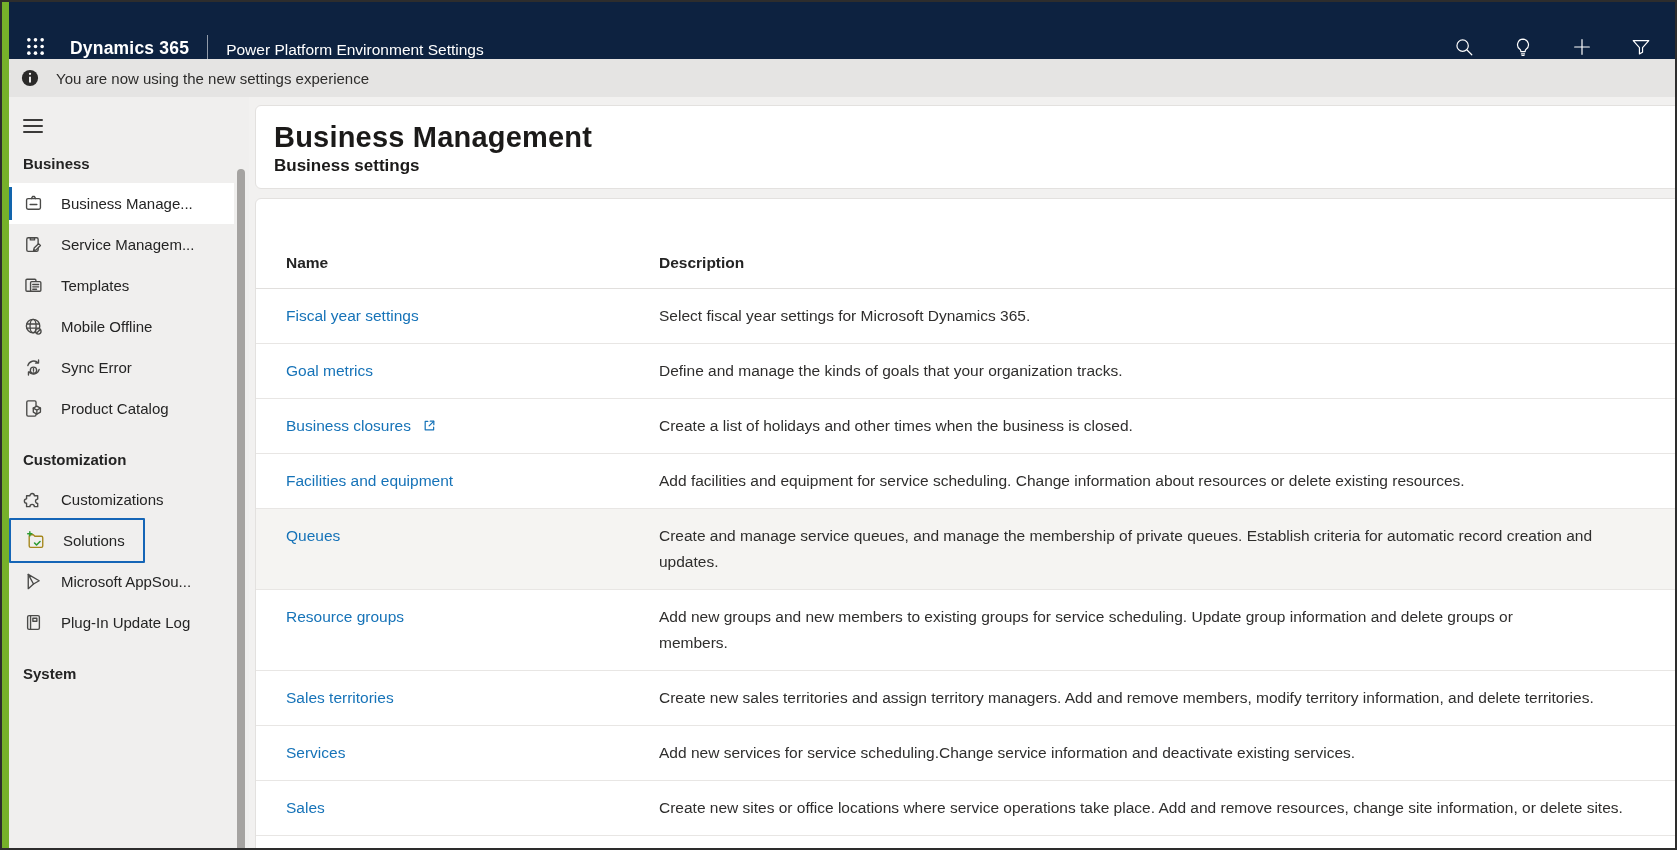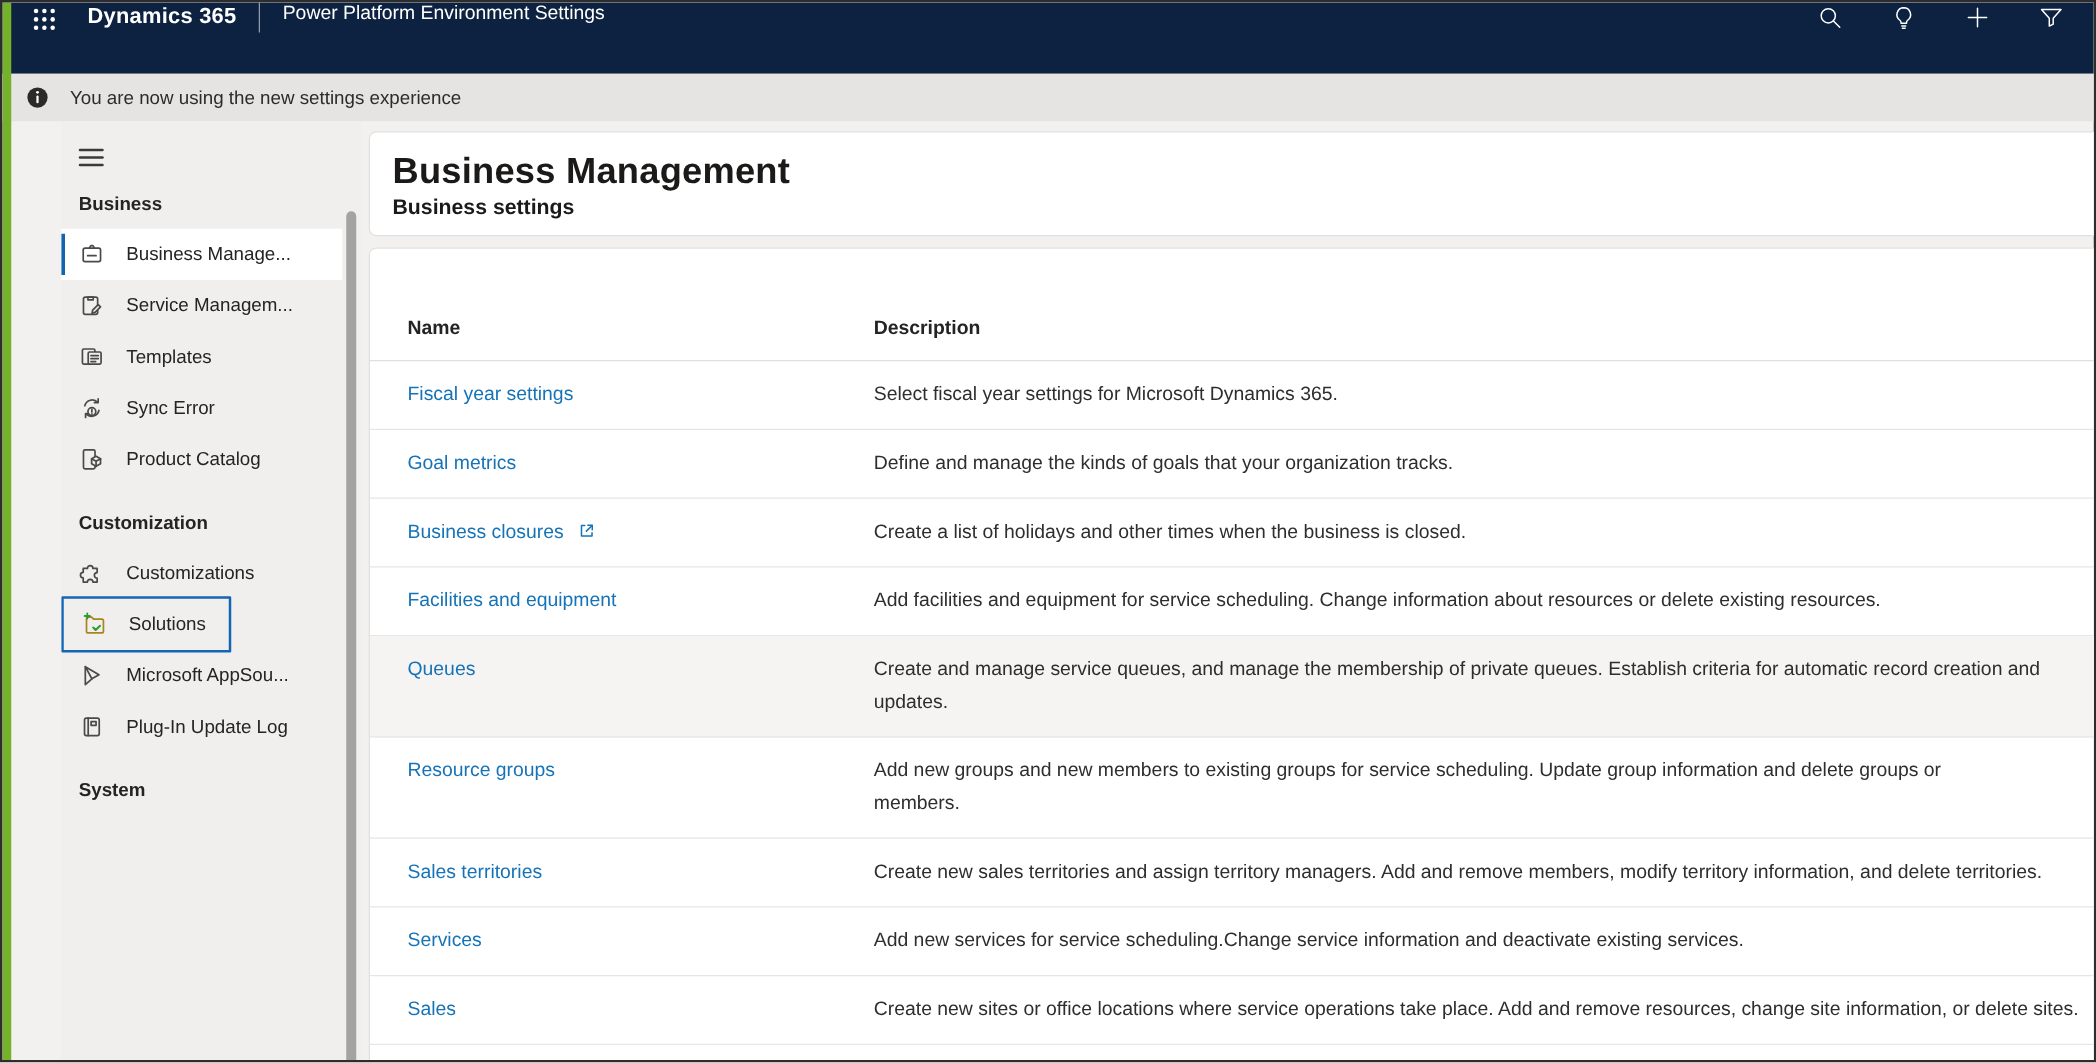--- a/index.html
+++ b/index.html
@@ -9,21 +9,21 @@
     border:2px solid var(--border-dark);
     position:relative; overflow:hidden;
     display:flex; flex-direction:column;
     background:#f2f1f0;
   }
   .green-strip { position:absolute; left:0; top:0; bottom:0; width:7px; background:var(--edge-green); z-index:50; }
 
   
   .topbar {
     height:57px; flex:0 0 57px; background:var(--topbar-bg);
-    display:flex; align-items:flex-start; color:#fff; padding:0 22px 0 20px;
+    display:flex; align-items:flex-end; color:#fff; padding:0 22px 0 20px;
   }
   .waffle-btn { width:26px; height:26px; display:flex; align-items:center; justify-content:center; cursor:pointer; }
   .app-title { font-size:17.5px; font-weight:700; margin-left:22px; letter-spacing:.2px; }
   .tb-divider { width:1px; height:24px; background:rgba(255,255,255,.55); margin:0 18px; }
   .page-name { font-size:15.5px; font-weight:400; }
   .tb-spacer { flex:1; }
   .tb-icons { display:flex; align-items:center; gap:35px; }
   .tb-icon { width:24px; height:24px; color:#fff; cursor:pointer; display:flex; align-items:center; justify-content:center; }
   .tb-icon svg { width:22px; height:22px; }
 
@@ -32,21 +32,21 @@
     height:38px; flex:0 0 38px; background:var(--banner-bg);
     display:flex; align-items:center; padding-left:19px; gap:17px;
     font-size:15px; color:#2d2c2b;text-align:center;
   }
   .info-badge { width:18px; height:18px; flex:0 0 18px; }
 
   
   .content { flex:1; display:flex; min-height:0; margin-left:7px; }
 
   
-  .sidebar { width:225px; flex:0 0 225px; background:var(--sidebar-bg); padding-top:16px; overflow:hidden;margin-left:40px; }
+  .sidebar { width:225px; flex:0 0 225px; background:var(--sidebar-bg); padding-top:16px; overflow:hidden; }
   .hamburger { margin:6px 0 16px 14px; width:20px; cursor:pointer; }
   .hamburger span { display:block; height:2px; background:#3b3a39; margin:4px 0; border-radius:1px; }
   .side-section-label { font-size:15px; font-weight:700; color:#242424; margin:22px 0 11px 14px; }
   .nav-item {
     display:flex; align-items:center; height:41px; padding-left:14px;
     font-size:15px; color:#242424; cursor:pointer; position:relative;
   }
   .nav-item .nav-icon { width:21px; height:21px; flex:0 0 21px; color:#4a4a48; display:flex; align-items:center; justify-content:center; }
   .nav-item .nav-icon svg { width:21px; height:21px; }
   .nav-item .nav-label { margin-left:17px; white-space:nowrap; }
@@ -181,20 +181,32 @@
     <span class="nav-icon">
                   <svg viewBox="0 0 20 20" fill="none" stroke="currentColor" stroke-width="1.3" stroke-linecap="round" stroke-linejoin="round">
                     <rect x="2.8" y="4" width="9.5" height="11.5" rx="1"></rect>
                     <rect x="7.2" y="6.3" width="9.8" height="9.2" rx="1" fill="#f0efee"></rect>
                     <path d="M9.3 9h5.6M9.3 11.3h5.6M9.3 13.6h3.6"></path>
                   </svg>
                 </span>
     <span class="nav-label">Templates</span>
   </div>
 
+  <div class="nav-item">
+    <span class="nav-icon">
+                  <svg viewBox="0 0 20 20" fill="none" stroke="currentColor" stroke-width="1.3" stroke-linecap="round" stroke-linejoin="round">
+                    <circle cx="9.6" cy="9.6" r="6.4"></circle>
+                    <ellipse cx="9.6" cy="9.6" rx="2.9" ry="6.4"></ellipse>
+                    <path d="M3.5 7.6h12.2M3.5 11.6h12.2"></path>
+                    <circle cx="14.6" cy="14.6" r="2.6" fill="#f0efee"></circle>
+                    <path d="M13 16.2l3.2-3.2"></path>
+                  </svg>
+                </span>
+    <span class="nav-label">Mobile Offline</span>
+  </div>
 
   <div class="nav-item">
     <span class="nav-icon">
                   <svg viewBox="0 0 20 20" fill="none" stroke="currentColor" stroke-width="1.3" stroke-linecap="round" stroke-linejoin="round">
                     <path d="M4.6 8.2a5.8 5.8 0 0 1 9.8-2.6M14.8 2.9v2.9h-2.9"></path>
                     <path d="M15.4 11.8a5.8 5.8 0 0 1-9.8 2.6M5.2 17.1v-2.9h2.9"></path>
                     <circle cx="10" cy="12.6" r="3" fill="#f0efee"></circle>
                     <path d="M10 10.9v2M10 14.3v.1"></path>
                   </svg>
                 </span>

